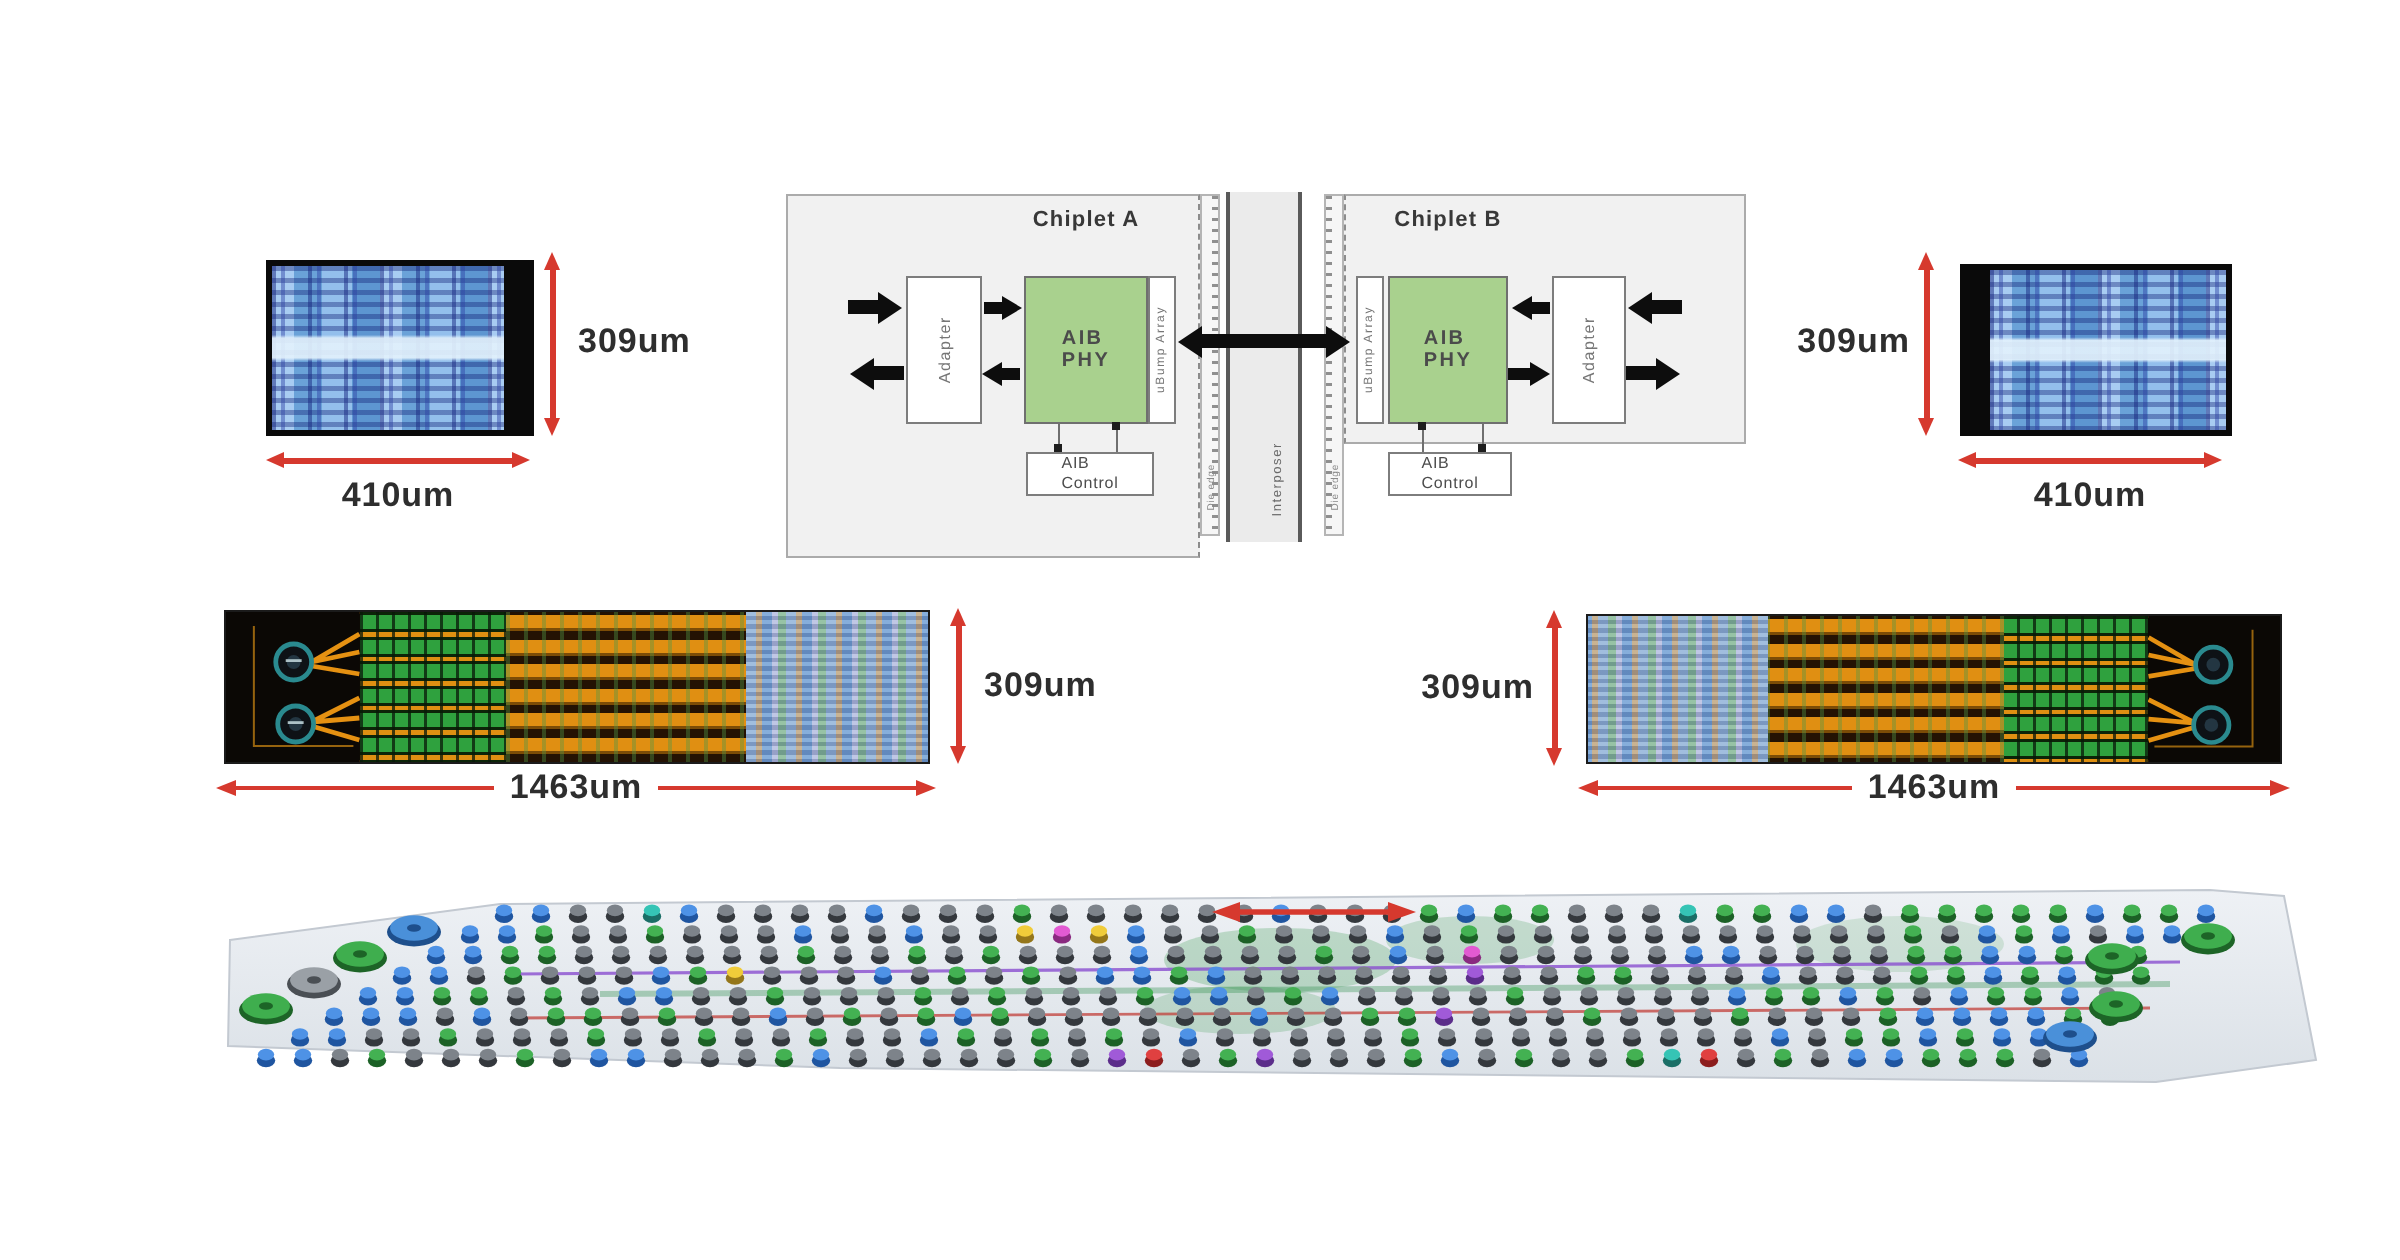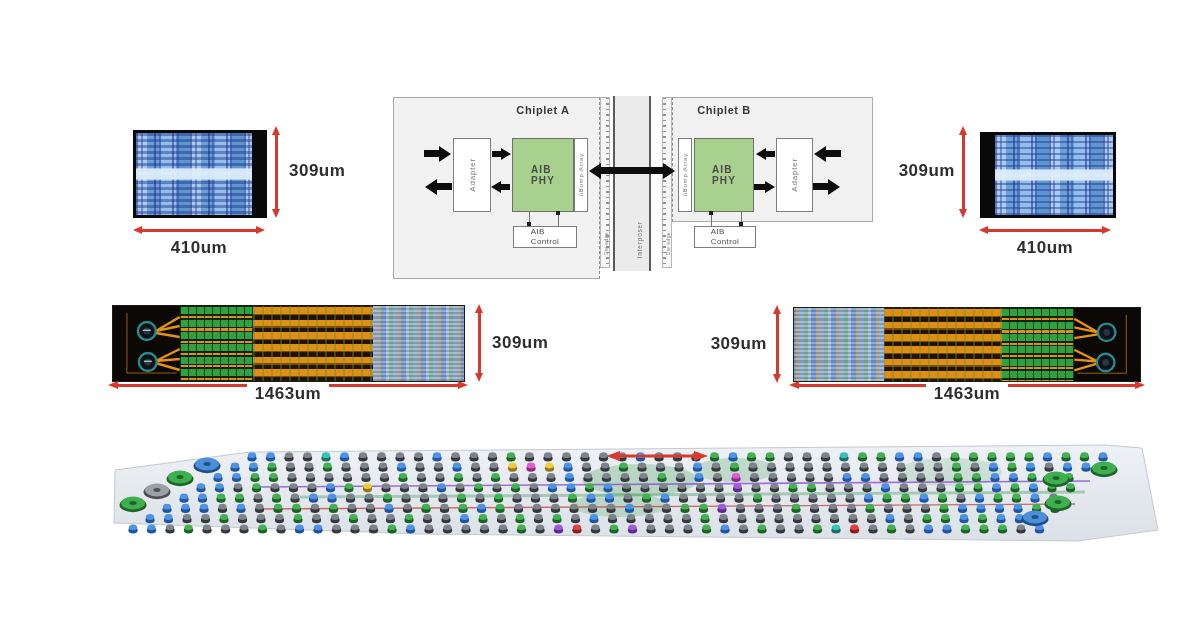--- a/index.html
+++ b/index.html
@@ -18,21 +18,21 @@
   .arr-v{position:absolute;width:2.6px;background:#d6392e;}
   .arr-v::before,.arr-v::after{content:"";position:absolute;left:50%;transform:translateX(-50%);
      border-left:4.6px solid transparent;border-right:4.6px solid transparent;}
   .arr-v::before{top:-8px;border-bottom:9px solid #d6392e;}
   .arr-v::after{bottom:-8px;border-top:9px solid #d6392e;}
   .arr-h{position:absolute;height:2.6px;background:#d6392e;}
   .arr-h::before,.arr-h::after{content:"";position:absolute;top:50%;transform:translateY(-50%);
      border-top:4.6px solid transparent;border-bottom:4.6px solid transparent;}
   .arr-h::before{left:-8px;border-right:9px solid #d6392e;}
   .arr-h::after{right:-8px;border-left:9px solid #d6392e;}
-  .dim-split{position:absolute;display:flex;gap:8px;}
+  .dim-split{position:absolute;display:flex;align-items:center;gap:8px;}
   .dim-split .dim-label{position:static;}
   .seg{height:2.6px;background:#d6392e;flex:1;position:relative;}
   .seg.hl::before{content:"";position:absolute;left:-8px;top:50%;transform:translateY(-50%);
      border-top:4.6px solid transparent;border-bottom:4.6px solid transparent;border-right:10px solid #d6392e;}
   .seg.hr::after{content:"";position:absolute;right:-8px;top:50%;transform:translateY(-50%);
      border-top:4.6px solid transparent;border-bottom:4.6px solid transparent;border-left:10px solid #d6392e;}
 
   
   .ba{position:absolute;height:7px;background:#0d0d0d;}
   .ba.r::after{content:"";position:absolute;left:100%;top:50%;transform:translateY(-50%);

